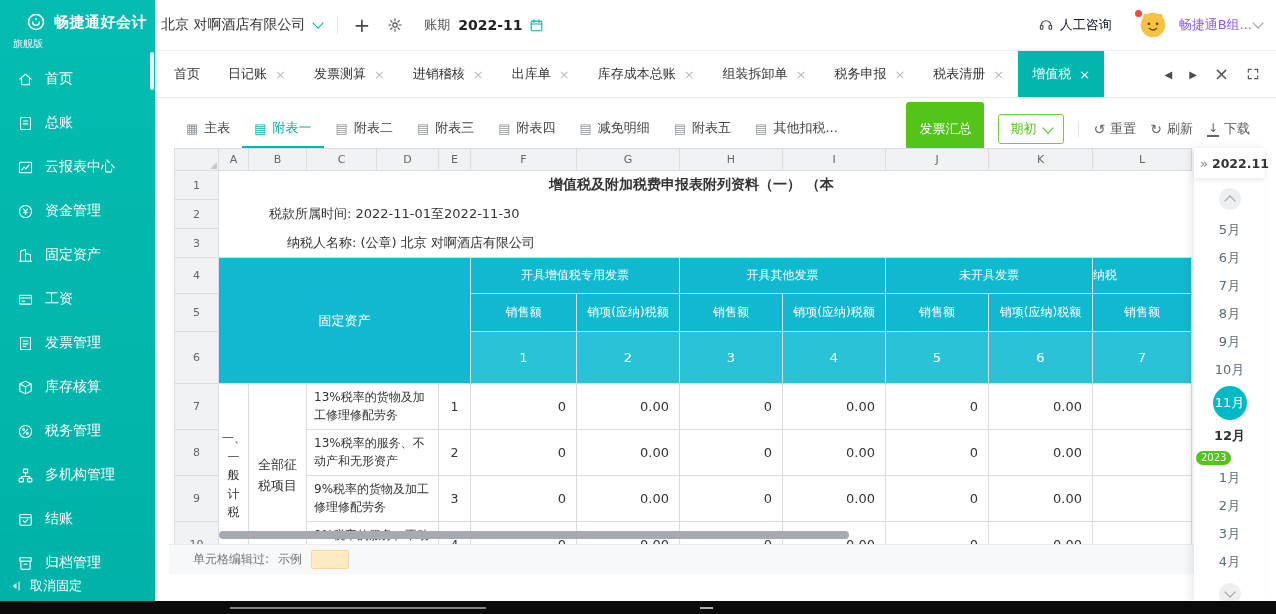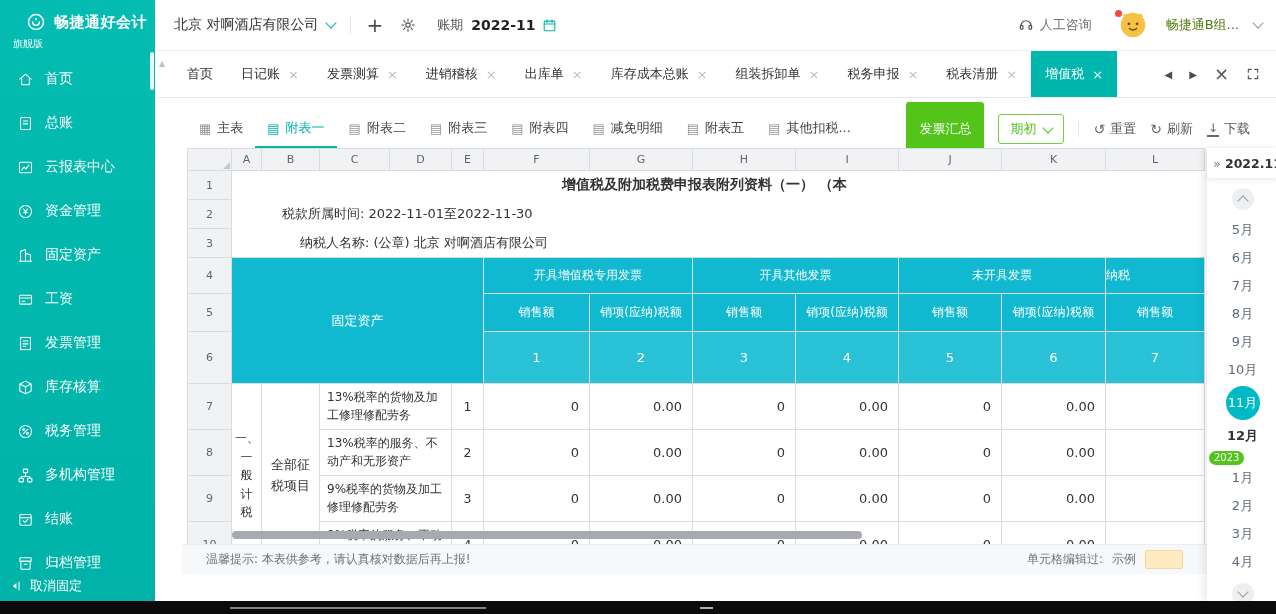--- a/index.html
+++ b/index.html
@@ -12,40 +12,40 @@
            background:linear-gradient(180deg,#04bcb1 0%,#00b2a8 100%);color:#fff}
   .logo{display:flex;align-items:center;gap:8px;padding:9px 8px 0 26px}
   .logo-title{font-size:15px;font-weight:700;letter-spacing:.5px;white-space:nowrap}
   .edition{font-size:10px;opacity:.92;padding:2px 0 2px 13px}
   .nav{margin-top:4px}
   .nav-item{display:flex;align-items:center;gap:11px;height:44px;padding:0 6px 0 17px;font-size:14px;cursor:pointer;white-space:nowrap}
   .unpin{position:absolute;left:10px;bottom:19px;display:flex;align-items:center;gap:6px;font-size:13px}
   .side-thumb{position:absolute;right:1px;top:52px;width:4px;height:38px;border-radius:2px;background:rgba(255,255,255,.9)}
 
   
-  .main{position:absolute;left:157px;top:0;right:0;height:519px;background:#fff}
+  .main{position:absolute;left:144px;top:0;right:0;height:519px;background:#fff}
 
   
   .topbar{display:flex;align-items:center;height:50px;padding:0 14px 0 17px;border-bottom:1px solid #ededed}
   .company{font-size:14px;color:#333}
   .cv{width:7px;height:7px;border-right:1.6px solid currentColor;border-bottom:1.6px solid currentColor;display:inline-block}
   .cv.down{transform:rotate(45deg);margin-top:-4px}
   .cv.up{transform:rotate(-135deg);margin-bottom:-4px}
   .co-chev{color:#00b6ad;margin-left:9px}
   .tb-div{width:1px;height:18px;background:#e3e3e3;margin:0 15px}
   .plus{font-size:20px;color:#4a4a4a;line-height:1}
   .gearwrap{margin-left:17px;color:#4a4a4a}
   .period-label{margin-left:21px;color:#555;font-size:13px}
   .period-value{margin-left:8px;font-size:14px;color:#222;font-weight:700}
   .calwrap{margin-left:7px;color:#00b6ad}
   .tb-right{margin-left:auto;display:flex;align-items:center}
-  .consult{display:flex;gap:6px;align-items:center;font-size:13px;color:#737373}
+  .consult{display:flex;gap:6px;align-items:center;font-size:13px;color:#0f172a}
   .avatar{position:relative;margin-left:27px;width:28px;height:28px}
   .avatar .dot{position:absolute;left:-4px;top:-1px;width:7px;height:7px;border-radius:50%;background:#f5483b}
-  .user{margin-left:19px;font-size:13px;color:#4d7c0f;display:flex;align-items:center;gap:15px}
+  .user{margin-left:12px;font-size:13px;color:#8b5cf6;display:flex;align-items:center;gap:2px}
   .user .cv{color:#9a9a9a}
 
   
   .tabbar{position:relative;display:flex;align-items:stretch;height:46px;border-bottom:1px solid #e9e9e9;padding-left:16px}
   .mini-up{position:absolute;left:2px;top:8px;font-size:8px;color:#c2c2c2}
   .tab{display:flex;align-items:center;padding:0 14px;font-size:13px;color:#333;white-space:nowrap;cursor:pointer}
   .tab .x{margin-left:8px;color:#bdbdbd;font-size:13px}
   .tab.active{background:#00b6ad;color:#fff}
   .tab.active .x{color:#fff}
   .tabctl{margin-left:auto;display:flex;align-items:center;gap:17px;padding:0 16px;color:#4c4c4c}
@@ -515,21 +515,20 @@
           <td class="val">0.00</td>
           <td class="val"></td>
         </tr>
       </tbody>
     </table>
   </div>
 
   <div class="hscroll"></div>
 
   <div class="hintbar">
-    <span>温馨提示: 本表供参考，请认真核对数据后再上报!</span>
     <span class="hint-right">
       <span>单元格编辑过:</span>
       <span>示例</span>
       <span class="swatch"></span>
     </span>
   </div>
 
   <div class="mpanel">
     <div class="mhead">
       <span class="gg">»</span>

